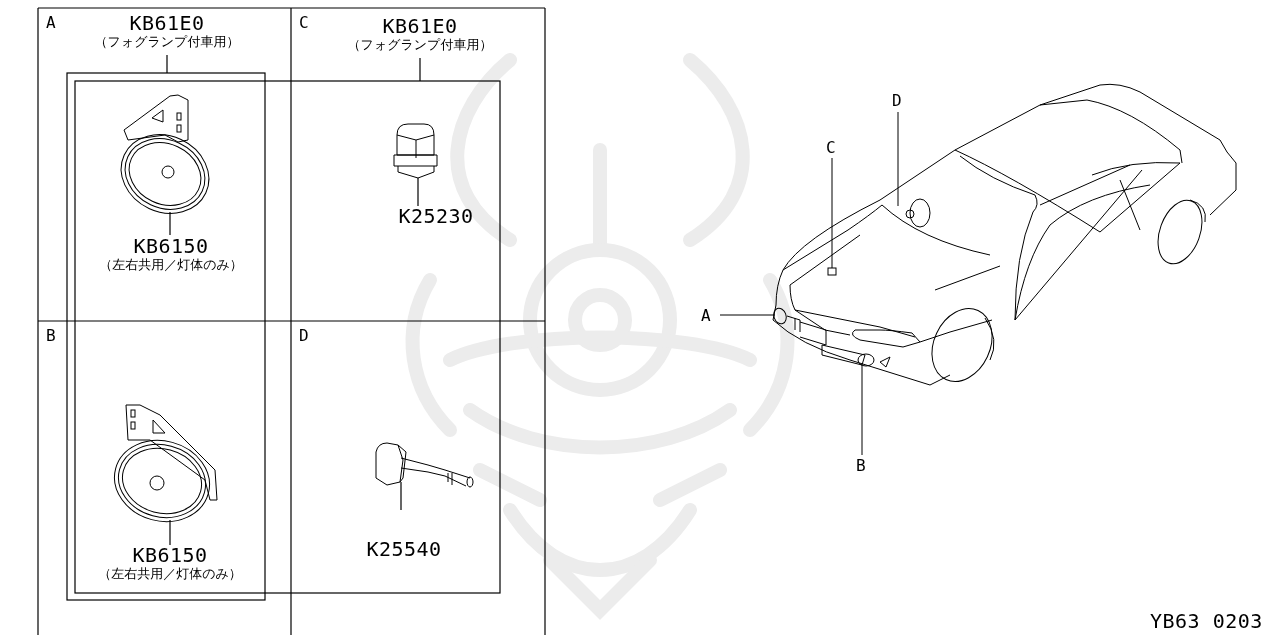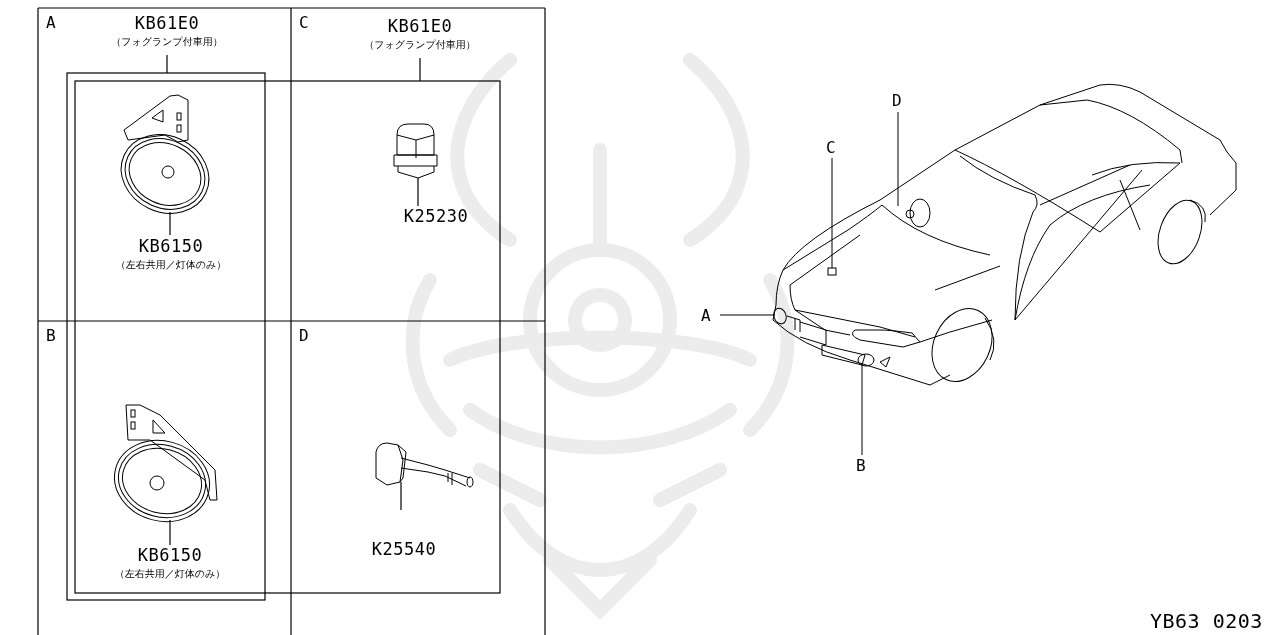--- a/index.html
+++ b/index.html
@@ -1,22 +1,22 @@
 <!DOCTYPE html>
 <html><head>
   <meta charset="utf-8">
   <style>
     html, body { margin: 0; padding: 0; background: #ffffff; }
     body { width: 1280px; height: 635px; position: relative; overflow: hidden;
            font-family: "DejaVu Sans Mono", "Liberation Mono", monospace; color: #000; }
     .canvas { position: absolute; left: 0; top: 0; width: 1280px; height: 635px; }
     svg { position: absolute; left: 0; top: 0; }
-    .lbl { position: absolute; font-size: 17px; line-height: 18px; white-space: nowrap; letter-spacing: 0.5px; }
+    .lbl { position: absolute; font-size: 20px; line-height: 18px; white-space: nowrap; letter-spacing: 0.5px; }
     .cell-letter { position: absolute; font-size: 16px; line-height: 16px; }
-    .sub { position: absolute; font-size: 10px; line-height: 14px; white-space: nowrap; text-align: center; }
+    .sub { position: absolute; font-size: 13px; line-height: 14px; white-space: nowrap; text-align: center; }
     .center { transform: translateX(-50%); text-align: center; }
     .watermark { position: absolute; left: 390px; top: 30px; width: 420px; height: 590px; }
   </style>
 </head>
 <body>
 
 <div class="canvas">
 
   <svg class="watermark" width="420" height="590" viewBox="0 0 420 590">
     <g fill="none" stroke="#ececec" stroke-width="14" stroke-linecap="round">

